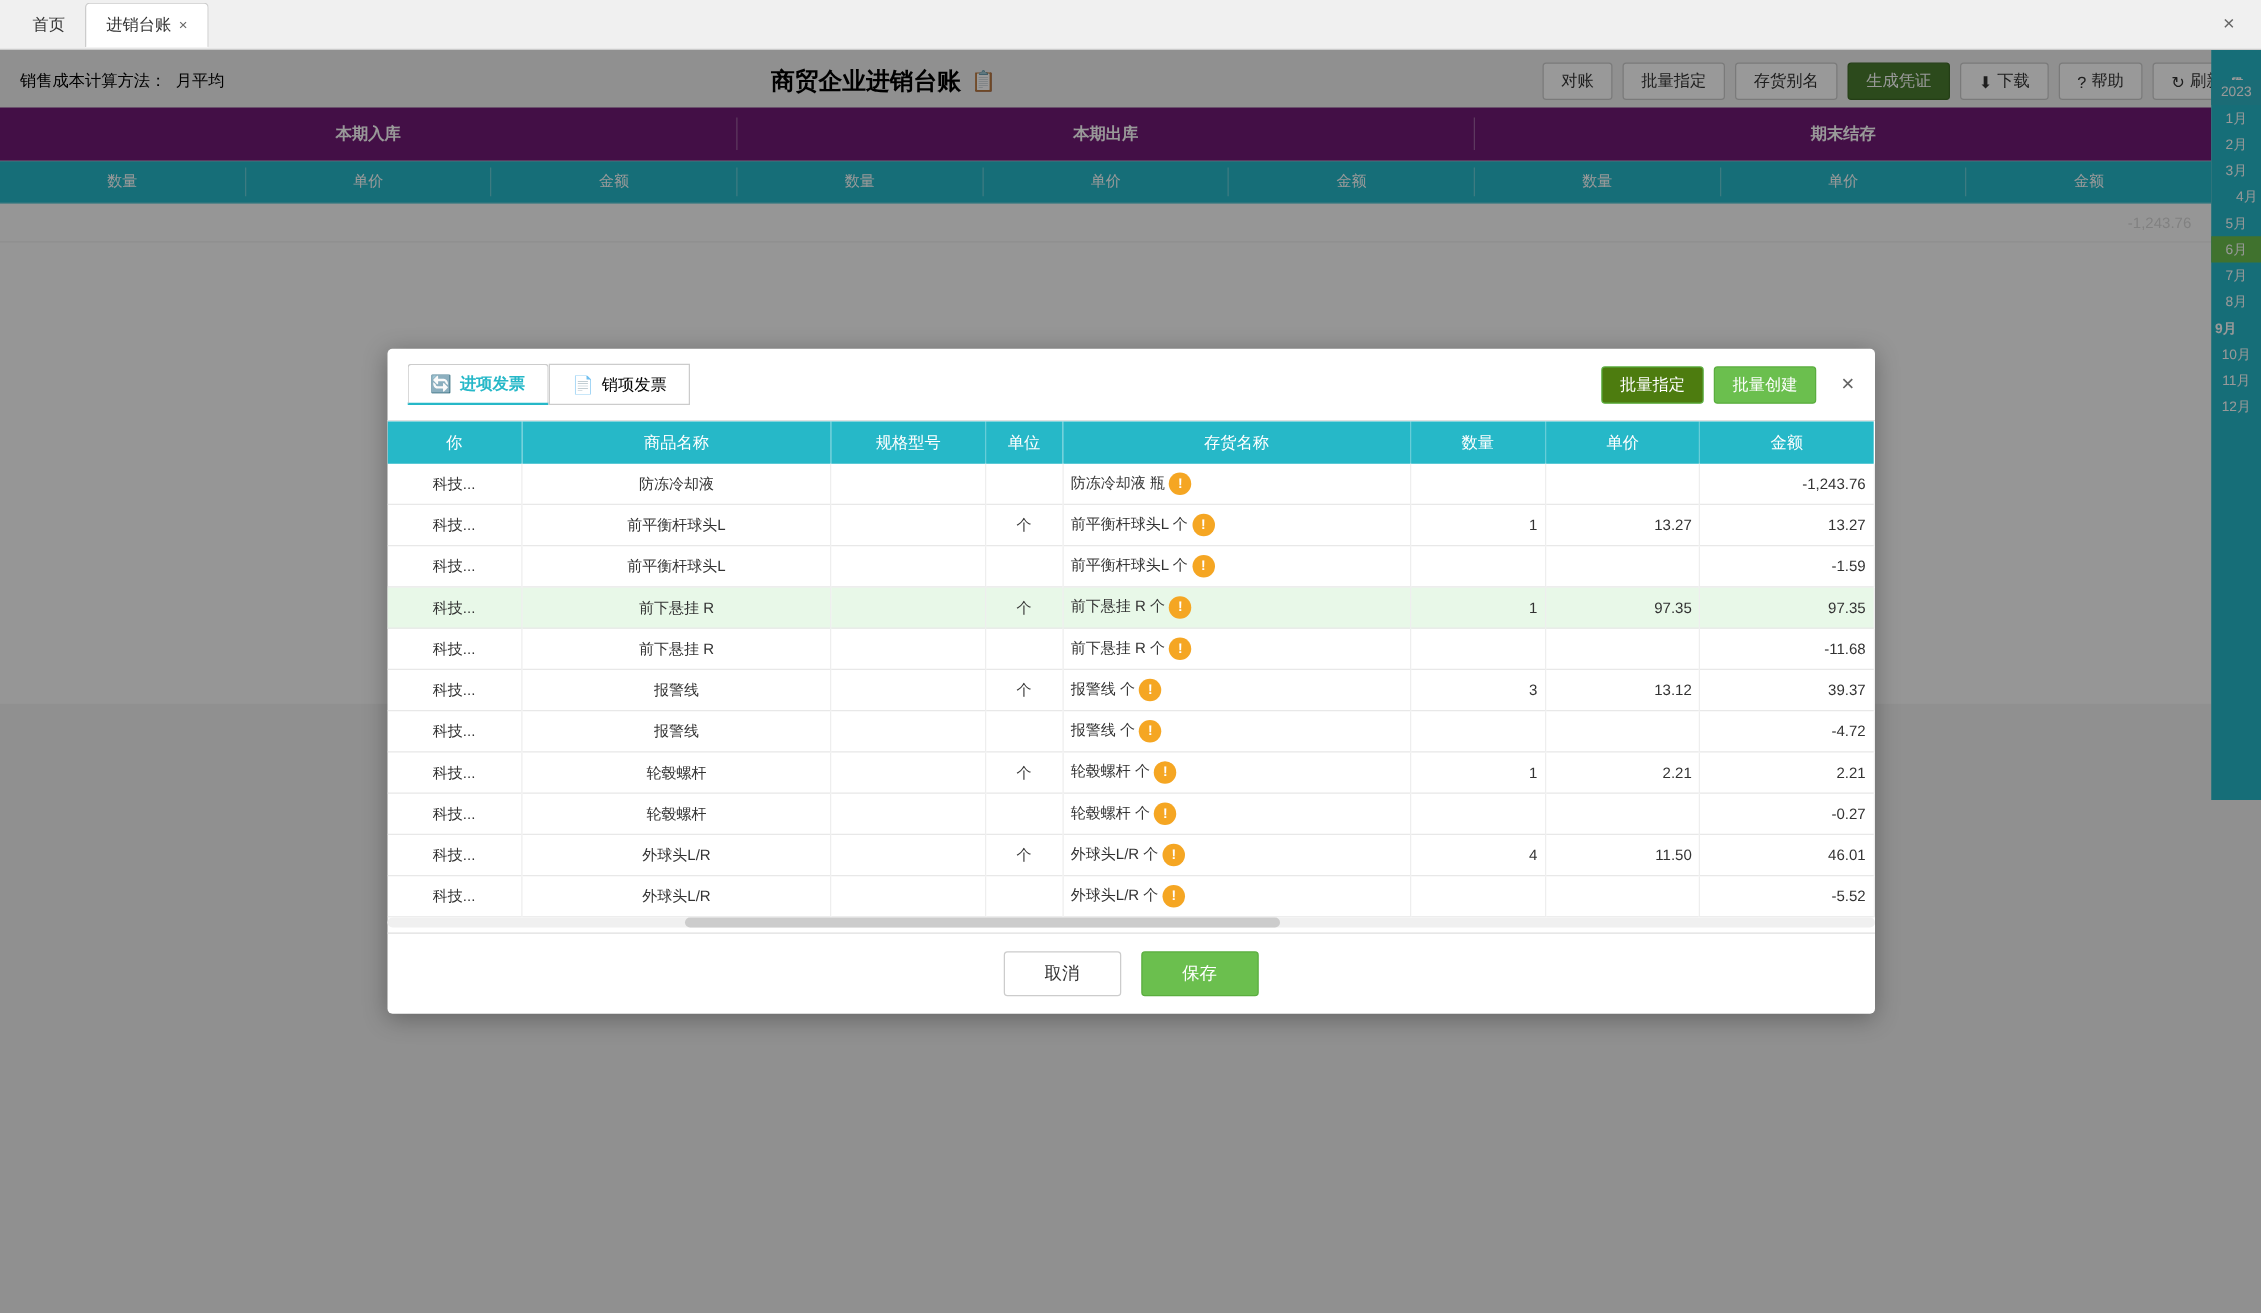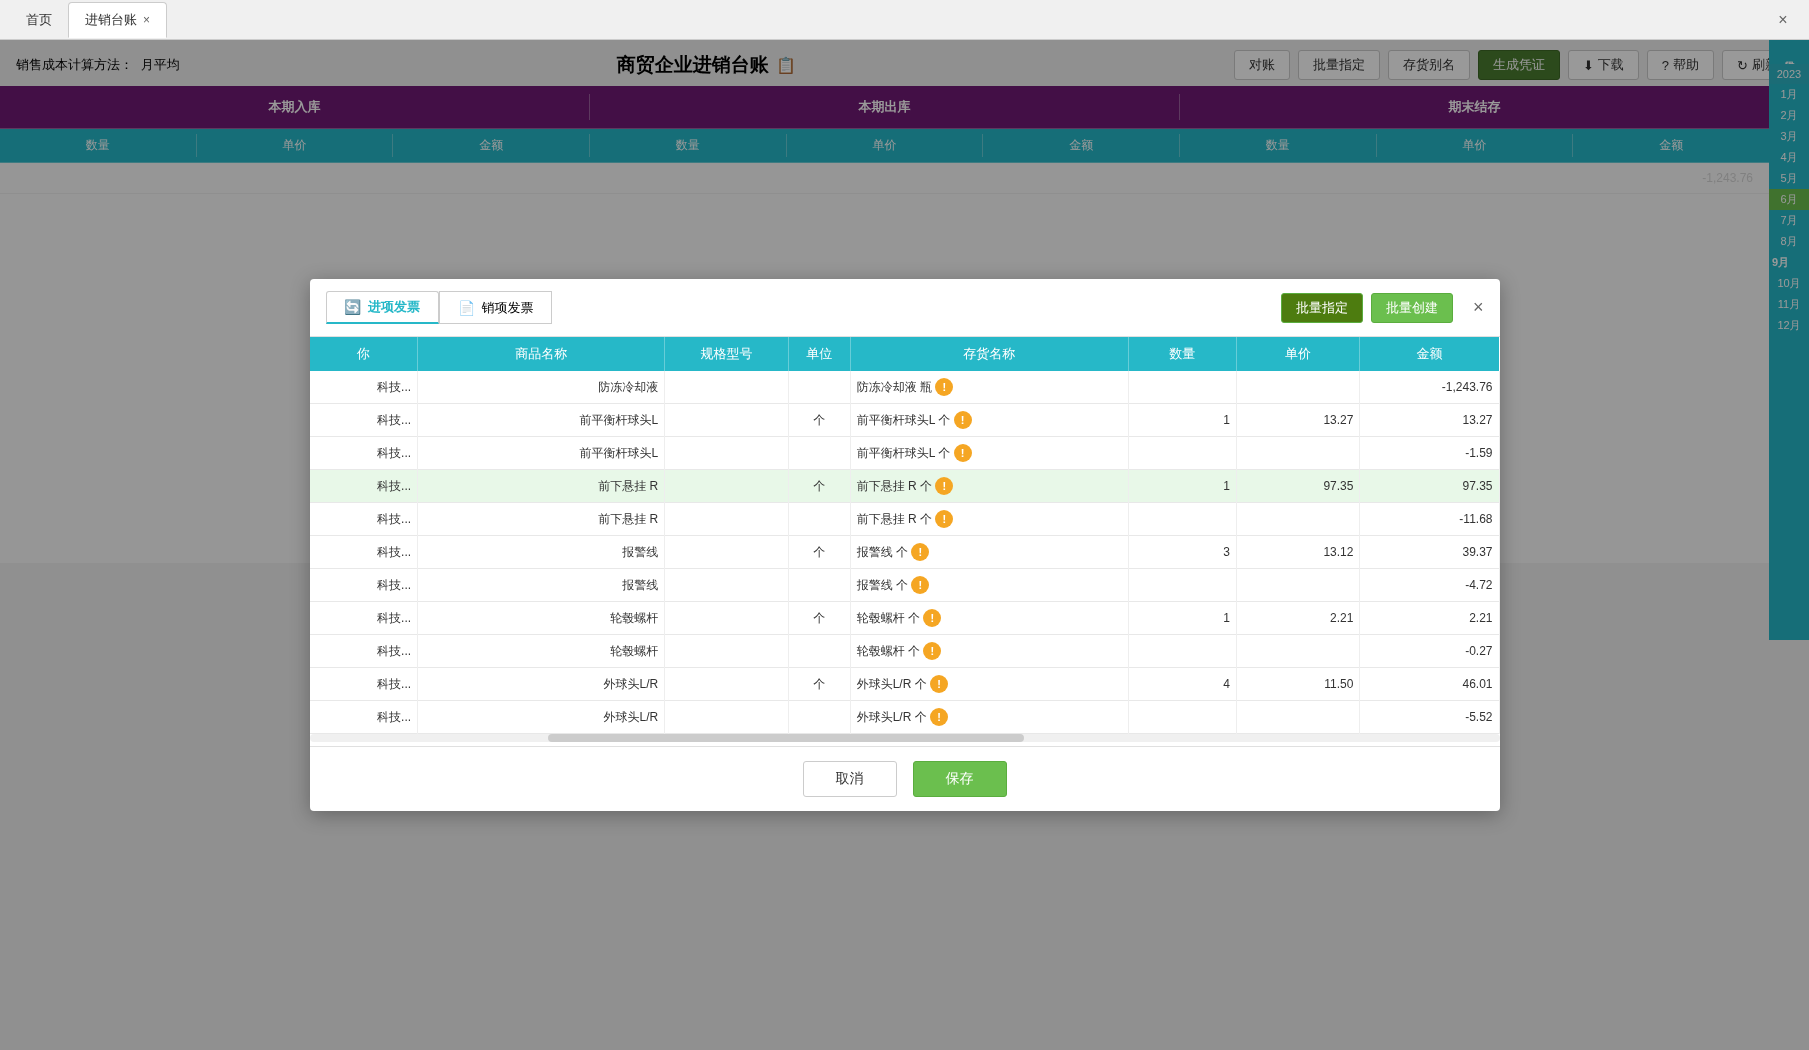--- a/index.html
+++ b/index.html
@@ -64,21 +64,21 @@
     .data-table { flex: 1; overflow-y: auto; overflow-x: auto; }
     table { width: 100%; border-collapse: collapse; }
     thead th {
       background: #26b8c8; color: white; padding: 8px 6px; text-align: center;
       font-size: 13px; font-weight: normal; border-right: 1px solid rgba(255,255,255,0.3);
       white-space: nowrap;
     }
     tbody tr { border-bottom: 1px solid #e8e8e8; }
     tbody tr.highlighted { background: #e8f8e8; }
     tbody td { padding: 7px 6px; text-align: center; font-size: 12px; color: #333; border-right: 1px solid #eee; }
-    tbody td.left { text-align: right; }
+    tbody td.left { text-align: center; }
     tbody td.right { text-align: right; }
     .warning-icon {
       display: inline-block; width: 18px; height: 18px; background: #f5a623;
       border-radius: 50%; color: white; font-size: 11px; font-weight: bold;
       line-height: 18px; text-align: center;
     }
 
     
     .modal-footer {
       padding: 14px; display: flex; justify-content: center; gap: 16px;
@@ -158,21 +158,21 @@
       <span style="flex:1; text-align:right; padding-right:8px;">-1,243.76</span>
     </div>
   </div>
 
   <div style="position:absolute; right:0; top:0; width:40px; height:600px; background:#26b8c8; display:flex; flex-direction:column; align-items:center;">
     <div style="writing-mode:vertical-rl; color:white; font-size:12px; padding:12px 4px; cursor:pointer;">月份切换</div>
     <div style="background:#2db5c5; color:white; font-size:11px; text-align:center; padding:4px 2px; width:100%; writing-mode:horizontal-tb;">2023</div>
     <div style="color:white; font-size:11px; text-align:center; padding:3px; cursor:pointer; width:100%;">1月</div>
     <div style="color:white; font-size:11px; text-align:center; padding:3px; cursor:pointer; width:100%;">2月</div>
     <div style="color:white; font-size:11px; text-align:center; padding:3px; cursor:pointer; width:100%;">3月</div>
-    <div style="color:white; font-size:11px; text-align:center; padding:3px; cursor:pointer; width:100%;">4月</div>
+    <div style="color:white; font-size:11px; text-align:right; padding:3px; cursor:pointer; width:100%;">4月</div>
     <div style="color:white; font-size:11px; text-align:center; padding:3px; cursor:pointer; width:100%;">5月</div>
     <div style="background:#6bbf4e; color:white; font-size:11px; text-align:center; padding:3px; cursor:pointer; width:100%;">6月</div>
     <div style="color:white; font-size:11px; text-align:center; padding:3px; cursor:pointer; width:100%;">7月</div>
     <div style="color:white; font-size:11px; text-align:center; padding:3px; cursor:pointer; width:100%;">8月</div>
     <div style="color:white; font-size:11px; text-align:left; padding:3px; cursor:pointer; width:100%;font-weight:bold;">9月</div>
     <div style="color:white; font-size:11px; text-align:center; padding:3px; cursor:pointer; width:100%;">10月</div>
     <div style="color:white; font-size:11px; text-align:center; padding:3px; cursor:pointer; width:100%;">11月</div>
     <div style="color:white; font-size:11px; text-align:center; padding:3px; cursor:pointer; width:100%;">12月</div>
   </div>
 

